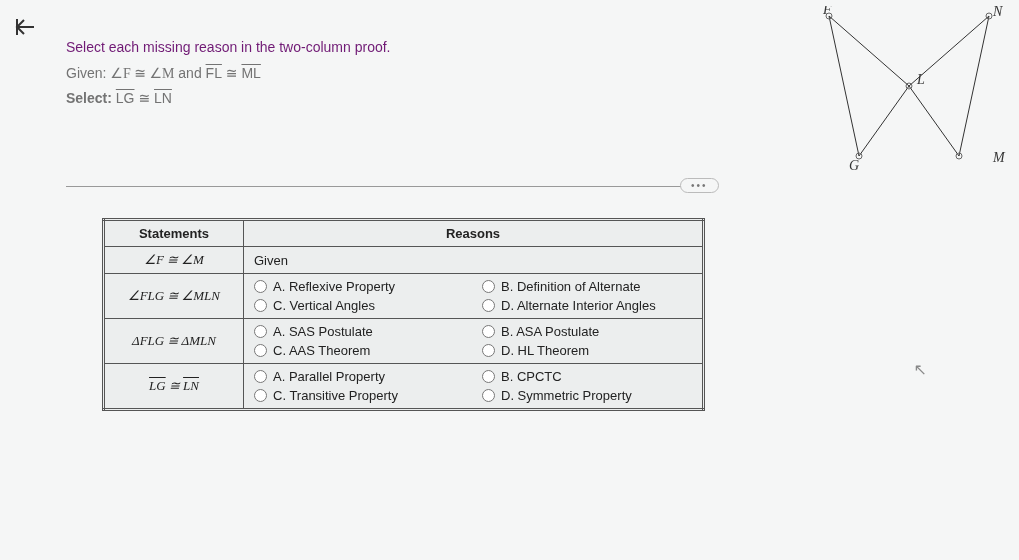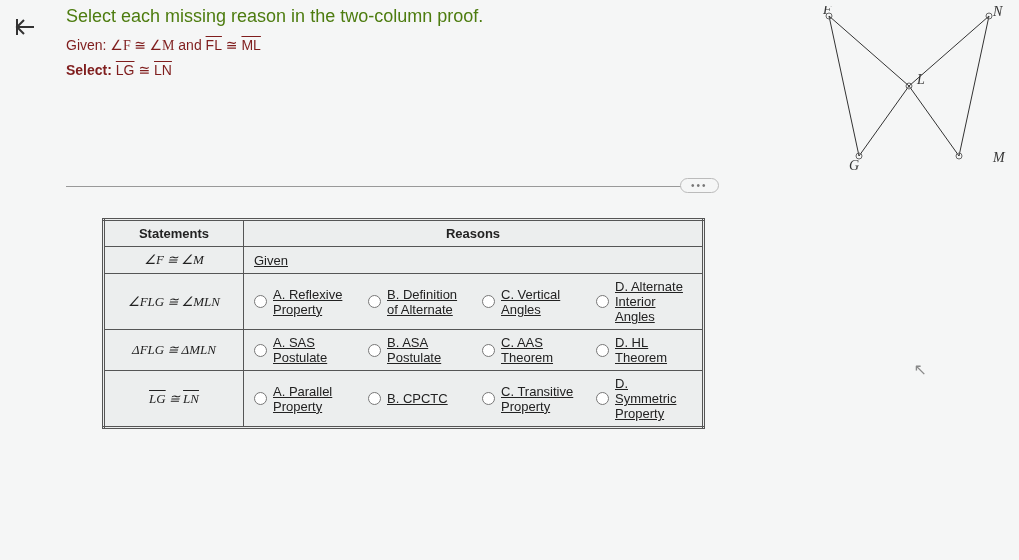--- a/index.html
+++ b/index.html
@@ -1,33 +1,33 @@
 <!DOCTYPE html>
 <html><head>
 <meta charset="utf-8">
 <style>
 * { box-sizing: border-box; margin: 0; padding: 0; }
 body { font-family: Arial, Helvetica, sans-serif; background: #f5f6f6; width: 1019px; height: 560px; overflow: hidden; position: relative; }
 .back-icon { position: absolute; top: 14px; left: 14px; cursor: pointer; }
 .content { position: absolute; top: 6px; left: 66px; right: 12px; }
-.instr { font-size: 18px; color: #4d7c0f; margin-bottom: 10px; }
-.given, .prove { font-size: 14px; color: #7f1d1d; margin-bottom: 8px; }
+.instr { font-size: 14px; color: #701a75; margin-bottom: 10px; margin-top: 33px; }
+.given, .prove { font-size: 14px; color: #737373; margin-bottom: 8px; }
 .overline { text-decoration: overline; display: inline-block; }
 .angle { font-family: 'Times New Roman', serif; }
 .figure { position: absolute; top: 6px; right: 10px; width: 200px; height: 170px; }
 .figure svg text { font-family: 'Times New Roman', serif; font-style: italic; font-size: 14px; fill: #333; }
 .ellipsis { position: absolute; top: 178px; left: 680px; border: 1px solid #bbb; border-radius: 10px; padding: 1px 10px; font-size: 10px; color: #777; background: #f5f6f6; letter-spacing: 2px; }
 .hr { position: absolute; top: 186px; left: 66px; width: 650px; border-top: 1px solid #999; }
 .cursor-icon { position: absolute; top: 360px; right: 92px; color: #888; font-size: 16px; }
 .proof-table { position: absolute; top: 218px; left: 102px; border-collapse: collapse; background: #eceeee; border: 3px double #555; }
 .proof-table td, .proof-table th { border: 1px solid #555; padding: 5px 10px; font-size: 13px; color: #222; vertical-align: middle; }
 .proof-table th { font-weight: bold; text-align: center; background: #eceeee; }
 .stmt-col { width: 140px; text-align: center; font-style: italic; font-family: 'Times New Roman', serif; }
-.reason-col { width: 460px; text-decoration: underline; }
-.opts { display: grid; grid-template-columns: 1fr 1fr 1fr 1fr; gap: 4px 18px; }
+.reason-col { width: 460px; }
+.opts { display: grid; grid-template-columns: 1fr 1fr; gap: 4px 18px; }
 .opt { display: flex; align-items: center; gap: 6px; font-size: 13px; }
 .opt input[type=radio] { margin: 0; }
 .col-header-stmt { width: 140px; }
 .col-header-reason { width: 460px; text-align: center; }
 </style>
 </head>
 <body>
 
 <div class="back-icon">
   <svg width="26" height="26" viewBox="0 0 26 26">

